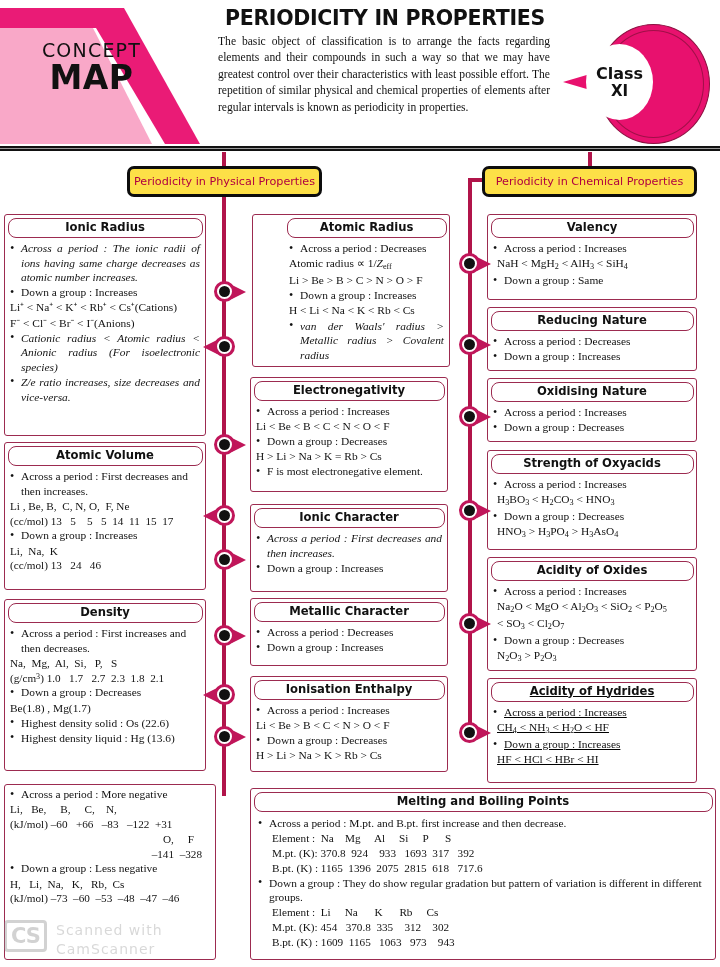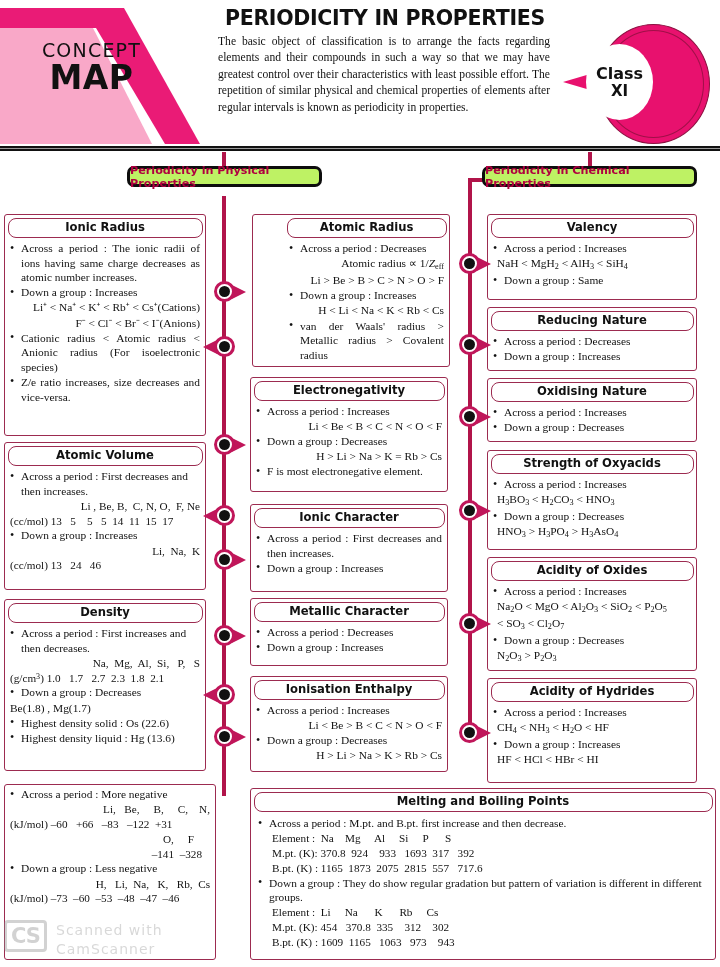--- a/index.html
+++ b/index.html
@@ -67,27 +67,27 @@
     border-right: 44px solid #e8116e;
   }
 
   .hrule { position: absolute; left: 0; top: 146px; width: 720px; height: 6px; }
   .hrule .l1 { position: absolute; left: 0; top: 0; width: 720px; height: 2px; background: #111; }
   .hrule .l2 { position: absolute; left: 0; top: 3px; width: 720px; height: 2px; background: #111; }
   .hrule .l3 { position: absolute; left: 0; top: 2px; width: 720px; height: 1px; background: #999; }
 
   
   .pill {
-    position: absolute; height: 21px;
-    background: #bef264;
+    position: absolute; height: 31px;
+    background: #fde047;
     border: 3.5px solid #0d0d0d;
     border-radius: 7px;
     display: flex; align-items: center; justify-content: center;
     font-family: "DejaVu Sans", sans-serif;
-    font-weight: 700; font-size: 11.2px; color: #b00040;
+    font-weight: 400; font-size: 11.2px; color: #b00040;
     z-index: 6;
   }
   #pill-phys { left: 127px; top: 166px; width: 195px; }
   #pill-chem { left: 482px; top: 166px; width: 215px; }
 
   
   .spine { position: absolute; background: #b1144a; z-index: 1; }
 
   .node {
     position: absolute; width: 21px; height: 21px; z-index: 7;
@@ -142,22 +142,22 @@
   }
   ul.pts { list-style: none; margin: 0; padding: 0; }
   ul.pts > li {
     position: relative; padding-left: 11px; margin-bottom: 0.5px;
   }
   ul.pts > li::before {
     content: "\2022"; position: absolute; left: 0px; top: -0.5px; font-size: 12px; color: #111;
   }
   ul.pts > li.nb { padding-left: 0; }
   ul.pts > li.nb::before { content: ""; }
-  .ctr { text-align: right; }
-  .just { text-align: justify; }
+  .ctr { text-align: left; }
+  .just { text-align: justify; font-style: italic; }
   .ind { padding-left: 14px; }
   sub { font-size: 0.72em; vertical-align: -0.25em; }
   sup { font-size: 0.72em; vertical-align: 0.38em; }
   .mono-row { white-space: pre; font-size: 11.2px; }
 
   
   .wm {
     position: absolute; left: 4px; top: 920px; z-index: 9;
     opacity: 0.38; pointer-events: none;
     font-family: "DejaVu Sans", sans-serif;
@@ -461,40 +461,40 @@
     <ul class="pts">
       <li>Across a period : Increases</li>
       <li class="nb" style="padding-left:4px">Na<sub>2</sub>O &lt; MgO &lt; Al<sub>2</sub>O<sub>3</sub> &lt; SiO<sub>2</sub> &lt; P<sub>2</sub>O<sub>5</sub></li>
       <li class="nb" style="padding-left:4px">&lt; SO<sub>3</sub> &lt; Cl<sub>2</sub>O<sub>7</sub></li>
       <li>Down a group : Decreases</li>
       <li class="nb" style="padding-left:4px">N<sub>2</sub>O<sub>3</sub> &gt; P<sub>2</sub>O<sub>3</sub></li>
     </ul>
   </div>
 </div>
 
-<div class="box" style="left:487px; top:678px; width:210px; height:105px;">
+<div class="box" style="left:487px; top:678px; width:210px; height:105px;text-decoration:underline;">
   <div class="box-title">Acidity of Hydrides</div>
   <div class="box-body">
     <ul class="pts">
       <li>Across a period : Increases</li>
       <li class="nb" style="padding-left:4px">CH<sub>4</sub> &lt; NH<sub>3</sub> &lt; H<sub>2</sub>O &lt; HF</li>
       <li>Down a group : Increases</li>
       <li class="nb" style="padding-left:4px">HF &lt; HCl &lt; HBr &lt; HI</li>
     </ul>
   </div>
 </div>
 
 <div class="box" style="left:250px; top:788px; width:466px; height:172px;">
   <div class="box-title">Melting and Boiling Points</div>
   <div class="box-body" style="padding:3px 7px 4px 7px;">
     <ul class="pts">
       <li>Across a period : M.pt. and B.pt. first increase and then decrease.</li>
       <li class="nb mono-row" style="padding-left:14px"><span>Element :</span>  <span>Na    Mg     Al     Si     P      S</span></li>
       <li class="nb mono-row" style="padding-left:14px"><span>M.pt. (K):</span> <span>370.8  924    933   1693  317   392</span></li>
-      <li class="nb mono-row" style="padding-left:14px"><span>B.pt. (K) :</span> <span>1165  1873  2075  2815  557   717.6</span></li>
+      <li class="nb mono-row" style="padding-left:14px"><span>B.pt. (K) :</span> <span>1165  1396  2075  2815  618   717.6</span></li>
       <li>Down a group : They do show regular gradation but pattern of variation is different in different groups.</li>
       <li class="nb mono-row" style="padding-left:14px"><span>Element :</span>  <span>Li     Na      K      Rb     Cs</span></li>
       <li class="nb mono-row" style="padding-left:14px"><span>M.pt. (K):</span> <span>454   370.8  335    312    302</span></li>
       <li class="nb mono-row" style="padding-left:14px"><span>B.pt. (K) :</span> <span>1609  1165   1063   973    943</span></li>
     </ul>
   </div>
 </div>
 
 <div class="wm">
   <span class="cs">CS</span>

